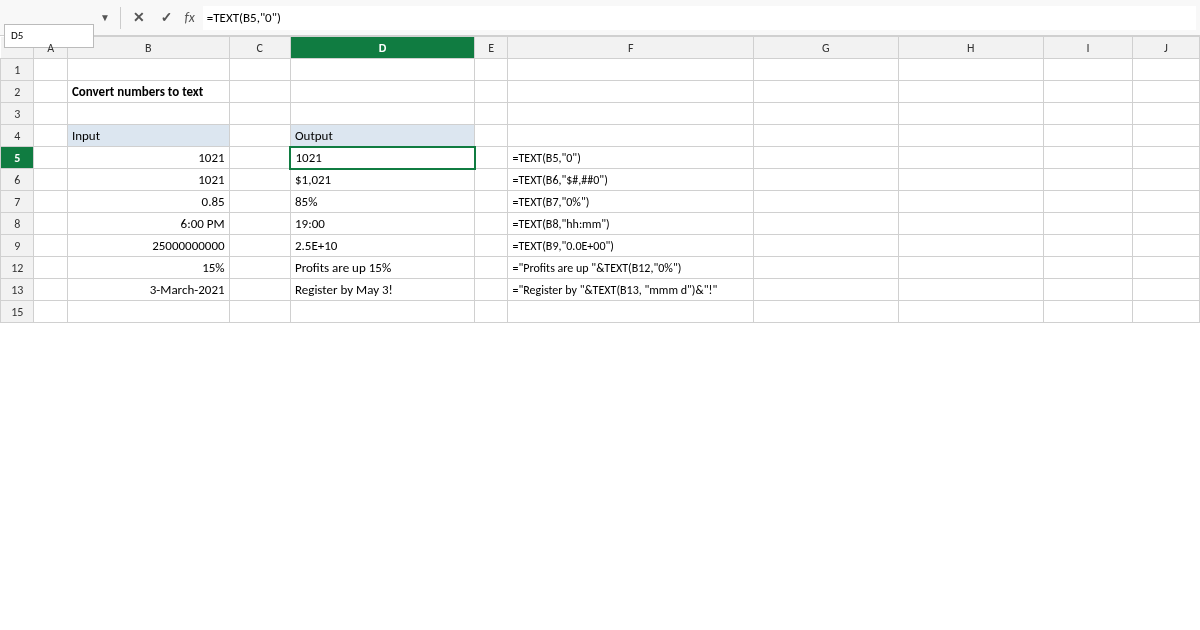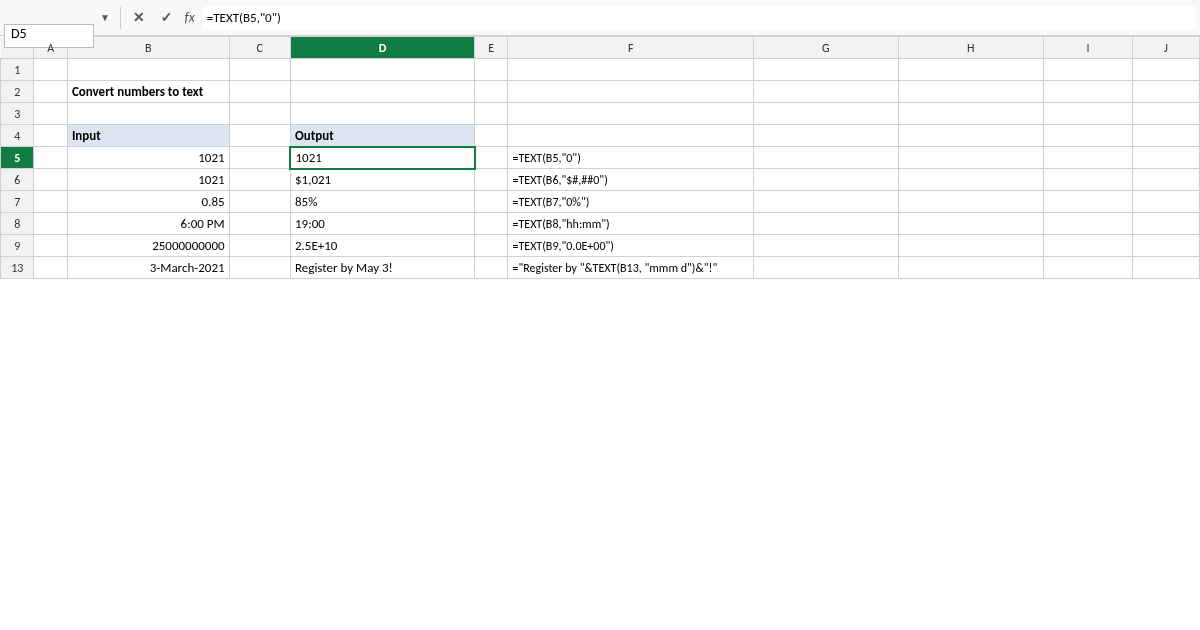--- a/index.html
+++ b/index.html
@@ -14,22 +14,23 @@
       background: #f8f8f8;
       padding: 0 4px;
       gap: 4px;
     }
     .cell-name-box {
       width: 90px;
       height: 24px;
       border: 1px solid #bbb;
       background: #fff;
       display: flex;
+      align-items: center;
       padding: 0 6px;
-      font-size: 14px;
+      font-size: 11px;
       margin-top: 36px;
     }
     .cell-name-dropdown {
       width: 14px;
       display: flex;
       align-items: center;
       justify-content: center;
       cursor: pointer;
       font-size: 10px;
       color: #555;
@@ -133,21 +134,21 @@
       background: #fff;
     }
 
     td.cell.selected {
       border: 2px solid #107c41;
       outline: none;
     }
 
     td.cell.header-row {
       background: #dce6f0;
-      font-weight: bold;
+      font-weight: normal;
     }
 
     td.cell.right-align {
       text-align: right;
     }
 
     
     .col-A { width: 30px; }
     .col-B { width: 145px; }
     .col-C { width: 55px; }
@@ -318,27 +319,53 @@
           <td class="cell"></td>
           <td class="cell">2.5E+10</td>
           <td class="cell"></td>
           <td class="cell formula-text" style="font-size: 12px;">=TEXT(B9,"0.0E+00")</td>
           <td class="cell"></td>
           <td class="cell"></td>
           <td class="cell"></td>
           <td class="cell"></td>
         </tr>
         <tr>
+          <td class="row-header">12</td>
+          <td class="cell"></td>
+          <td class="cell right-align">15%</td>
+          <td class="cell"></td>
+          <td class="cell">Profits are up 15%</td>
+          <td class="cell"></td>
+          <td class="cell formula-text" style="font-size: 12px;">="Profits are up "&amp;TEXT(B12,"0%")</td>
+          <td class="cell"></td>
+          <td class="cell"></td>
+          <td class="cell"></td>
+          <td class="cell"></td>
+        </tr>
+        <tr>
           <td class="row-header">13</td>
           <td class="cell"></td>
           <td class="cell right-align">3-March-2021</td>
           <td class="cell"></td>
           <td class="cell">Register by May 3!</td>
           <td class="cell"></td>
           <td class="cell formula-text" style="font-size: 12px;">="Register by "&amp;TEXT(B13, "mmm d")&amp;"!"</td>
+          <td class="cell"></td>
+          <td class="cell"></td>
+          <td class="cell"></td>
+          <td class="cell"></td>
+        </tr>
+        <tr>
+          <td class="row-header">15</td>
+          <td class="cell"></td>
+          <td class="cell"></td>
+          <td class="cell"></td>
+          <td class="cell"></td>
+          <td class="cell"></td>
+          <td class="cell"></td>
           <td class="cell"></td>
           <td class="cell"></td>
           <td class="cell"></td>
           <td class="cell"></td>
         </tr>
       </tbody>
   </table>
 </div>
 
 </body></html>

